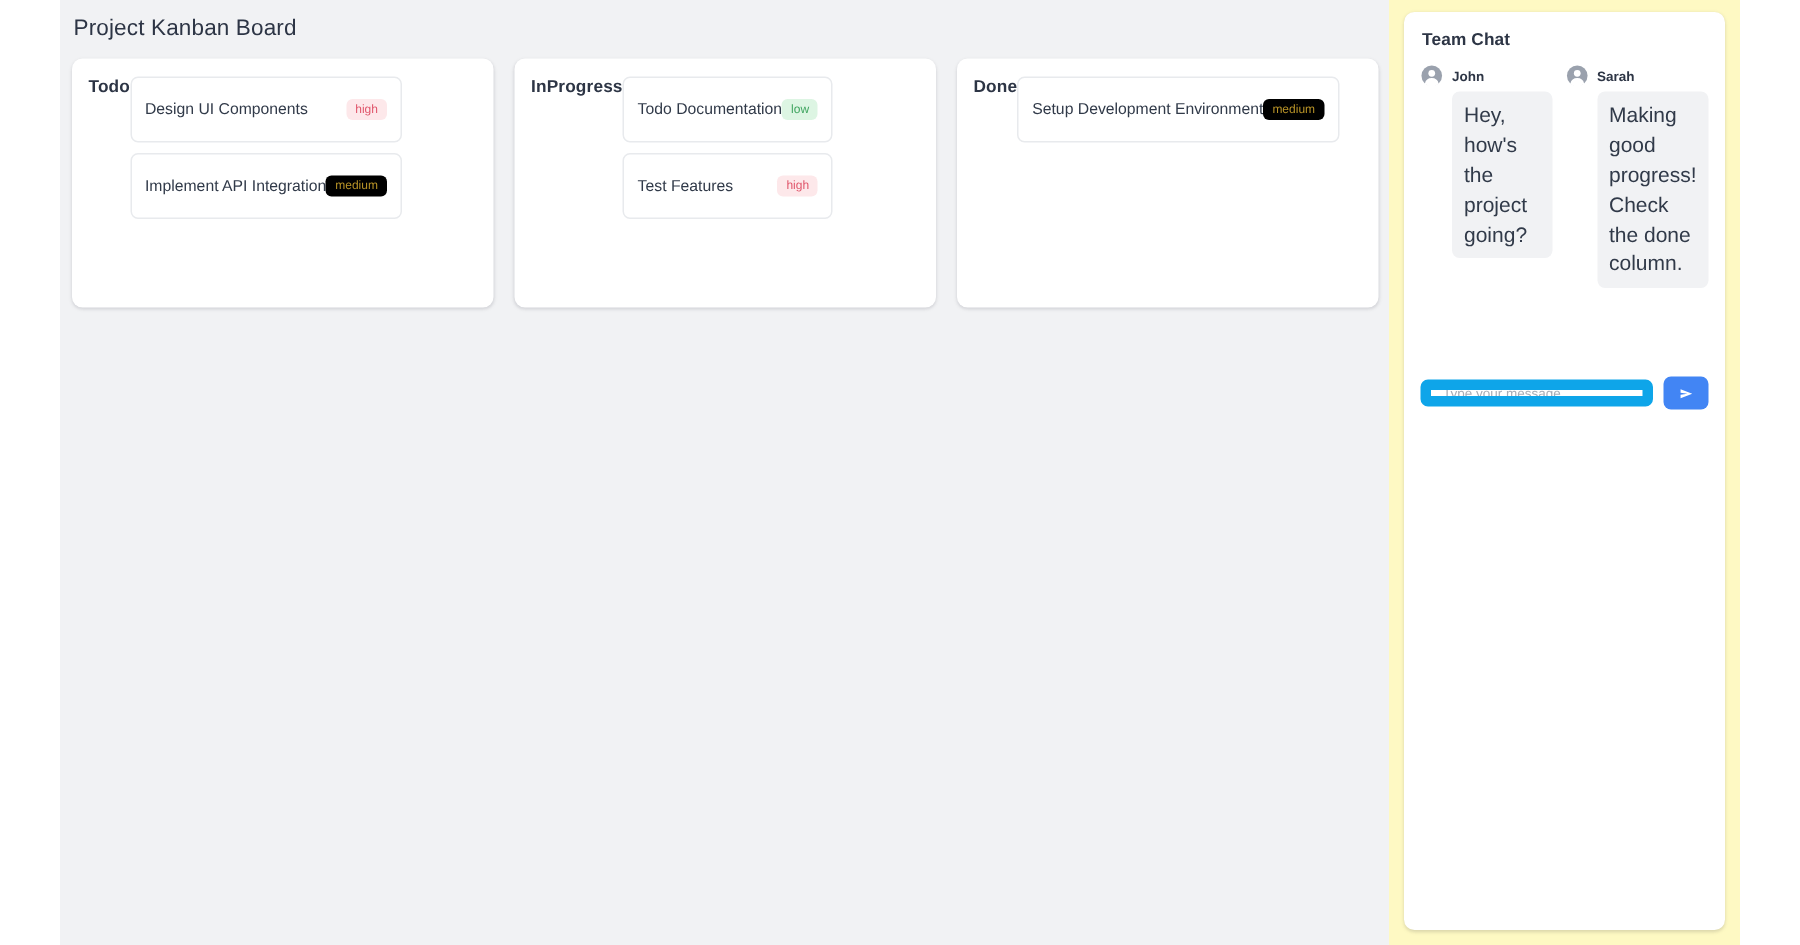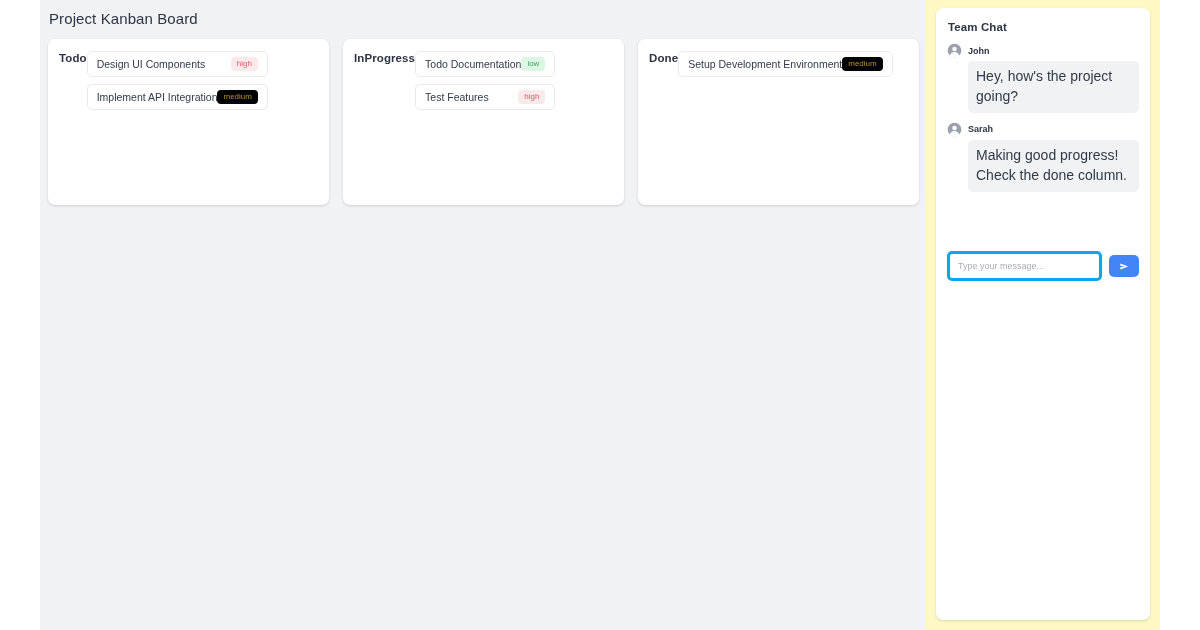--- a/index.html
+++ b/index.html
@@ -72,21 +72,21 @@
   .task-list {
     display: flex;
     flex-direction: column;
     gap: 7px;
   }
 
   .task-card {
     background: #ffffff;
     border: 1px solid #e8eaed;
     border-radius: 5px;
-    height: 26px;
+    height: 44px;
     padding: 0 9px;
     display: flex;
     align-items: center;
     justify-content: space-between;
   }
 
   .task-label {
     font-size: 10.5px;
     color: #313a49;
     white-space: nowrap;
@@ -128,21 +128,21 @@
   .chat-title {
     font-size: 11.5px;
     font-weight: bold;
     color: #2d3545;
     margin: 2px 0 10px 1px;
     letter-spacing: 0.1px;
   }
 
   .messages {
     display: flex;
-    flex-direction: column;
+    flex-direction: row;
     gap: 9px;
   }
 
   .msg-head {
     display: flex;
     align-items: center;
     gap: 6px;
     margin-bottom: 3px;
   }
 
@@ -171,22 +171,22 @@
     left: 11px;
     right: 11px;
     top: 243px;
     display: flex;
     align-items: center;
     gap: 7px;
   }
 
   .chat-input {
     flex: 1 1 auto;
-    height: 30px;
-    border: 3px solid #0ea5e9;
+    height: 18px;
+    border: 7px solid #0ea5e9;
     border-radius: 5px;
     background: #ffffff;
     padding: 0 8px;
     font-size: 9px;
     font-family: "Liberation Sans", "DejaVu Sans", sans-serif;
     color: #313a49;
     outline: none;
   }
   .chat-input::placeholder { color: #a7adb7; }
 

